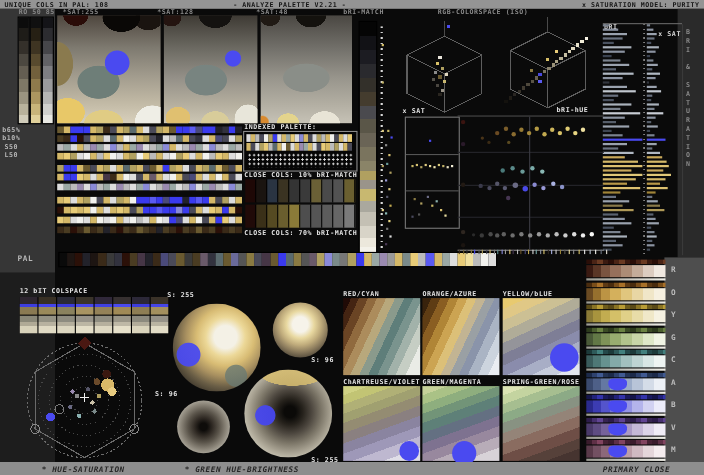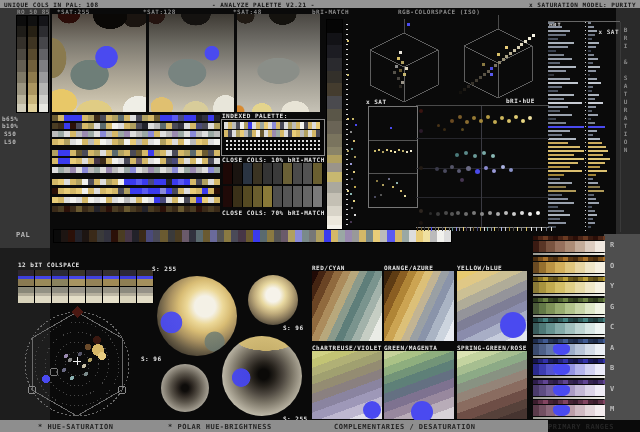--- a/index.html
+++ b/index.html
@@ -3,21 +3,21 @@
 <meta charset="utf-8">
 <style>
   html,body{margin:0;padding:0;background:#000;}
   #app{position:relative;width:640px;height:432px;background:#0a0a0a;overflow:hidden;
        font-family:"DejaVu Sans Mono",monospace;font-weight:bold;}
   .abs{position:absolute;}
   .t6{font-size:6px;line-height:7px;letter-spacing:0.5px;white-space:pre;}
   .t7{font-size:7px;line-height:8px;letter-spacing:0.5px;white-space:pre;}
   #hdr{left:0;top:0;width:640px;height:8px;background:#949494;color:#141414;}
   #hdr span{position:absolute;top:1px;}
-  #ftr{left:0;top:420px;width:548px;height:12px;background:#8e8e8e;color:#262626;}
+  #ftr{left:0;top:420px;width:640px;height:12px;background:#8e8e8e;color:#262626;font-style:italic;}
   #ftr span{position:absolute;top:3px;}
   .sub{color:#8a8a8a;top:8px;}
   .gut-l{left:0;top:8px;width:50px;height:240px;background:#363636;}
   .gut-l2{left:0;top:248px;width:50px;height:172px;background:#1d1d1d;}
   .gut-r{left:616px;top:8px;width:24px;height:226px;background:#2a2a2a;}
   .gut-r2{left:604px;top:234px;width:36px;height:186px;background:#4e4e4e;}
   .lab{color:#b8b8b8;}
   .wlab{color:#e4e4e4;}
   .ramp{width:9px;height:96px;top:16px;outline:1px solid #000;}
   .r1{left:17px;background:linear-gradient(180deg,#0c0c0c 0 10%,#1e1c18 10% 22%,#34302a 22% 34%,#4c4840 34% 46%,#645e52 46% 58%,#7e7866 58% 70%,#9a9480 70% 82%,#b8b29c 82% 92%,#d0ccba 92%);}
@@ -614,23 +614,22 @@
       <div style="position: absolute; left: 533px; top: 400px; width: 72px; height: 4px; background: repeating-linear-gradient(90deg, rgb(58, 28, 44) 0px, rgb(58, 28, 44) 5px, rgb(94, 48, 70) 5px, rgb(94, 48, 70) 10px, rgb(130, 68, 96) 10px, rgb(130, 68, 96) 15px, rgb(70, 34, 52) 15px, rgb(70, 34, 52) 20px);"></div>
       <div style="position: absolute; left: 533px; top: 405px; width: 72px; height: 11px; background: linear-gradient(90deg, rgb(90, 58, 74) 0%, rgb(90, 58, 74) 8%, rgb(115, 80, 98) 8%, rgb(115, 80, 98) 18%, rgb(140, 104, 122) 18%, rgb(140, 104, 122) 30%, rgb(164, 130, 146) 30%, rgb(164, 130, 146) 44%, rgb(188, 158, 168) 44%, rgb(188, 158, 168) 58%, rgb(208, 186, 194) 58%, rgb(208, 186, 194) 72%, rgb(228, 214, 218) 72%, rgb(228, 214, 218) 86%, rgb(244, 236, 238) 86%, rgb(244, 236, 238) 100%);">
         <div style="position: absolute; left: 20px; top: 0px; width: 17px; height: 11px; background: rgb(74, 74, 240); border-radius: 30% 30% 50% 50%;"></div>
       </div>
       <div style="position: absolute; left: 533px; top: 417px; width: 72px; height: 2px; background: linear-gradient(90deg, rgb(154, 154, 146), rgb(240, 239, 232));"></div>
       <div style="position: absolute; left: 610px; top: 405px; color: rgb(188, 188, 188); font: bold 7px &quot;DejaVu Sans Mono&quot;, monospace;">M</div>
     </div>
 
 <div id="ftr" class="abs t7">
   <span style="left:38px">* HUE-SATURATION</span>
-  <span style="left:168px">* POLAR HUE-BRIGHTNESS</span>
-  <span style="left:334px">COMPLEMENTARIES / DESATURATION</span>
-  <span style="left:548px">PRIMARY RANGES</span>
+  <span style="left:168px">* GREEN HUE-BRIGHTNESS</span>
+  <span style="left:548px">PRIMARY CLOSE</span>
 </div>
 
 <div style="position: absolute; left: 52px; top: 115px; height: 6px; display: flex;">
       <div style="width: 6px; height: 6px; background: rgb(106, 90, 48);"></div>
       <div style="width: 6px; height: 6px; background: rgb(212, 184, 104);"></div>
       <div style="width: 6px; height: 6px; background: rgb(58, 58, 238);"></div>
       <div style="width: 6px; height: 6px; background: rgb(58, 58, 238);"></div>
       <div style="width: 6px; height: 6px; background: rgb(58, 58, 238);"></div>
       <div style="width: 6px; height: 6px; background: rgb(212, 184, 104);"></div>
       <div style="width: 6px; height: 6px; background: rgb(176, 160, 96);"></div>

